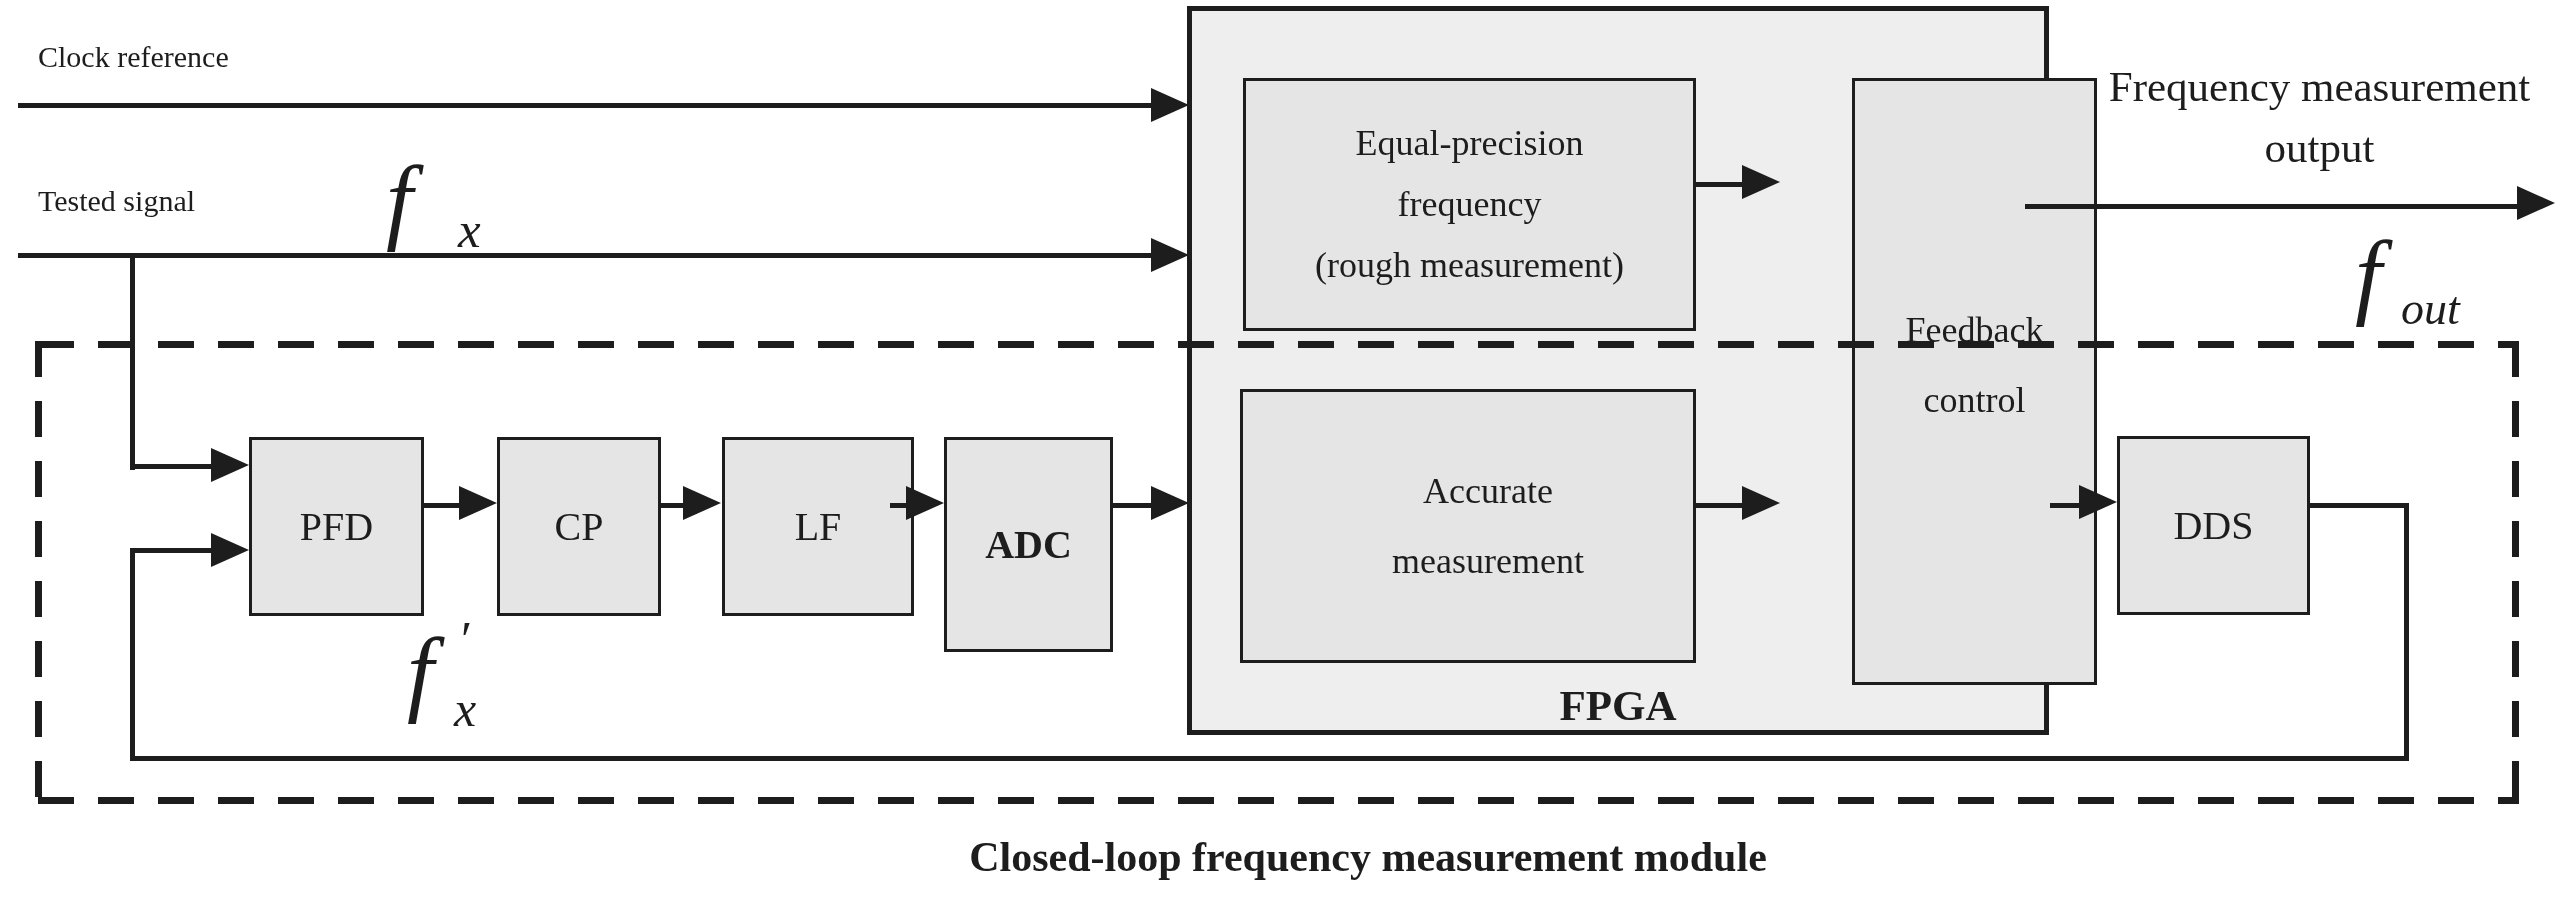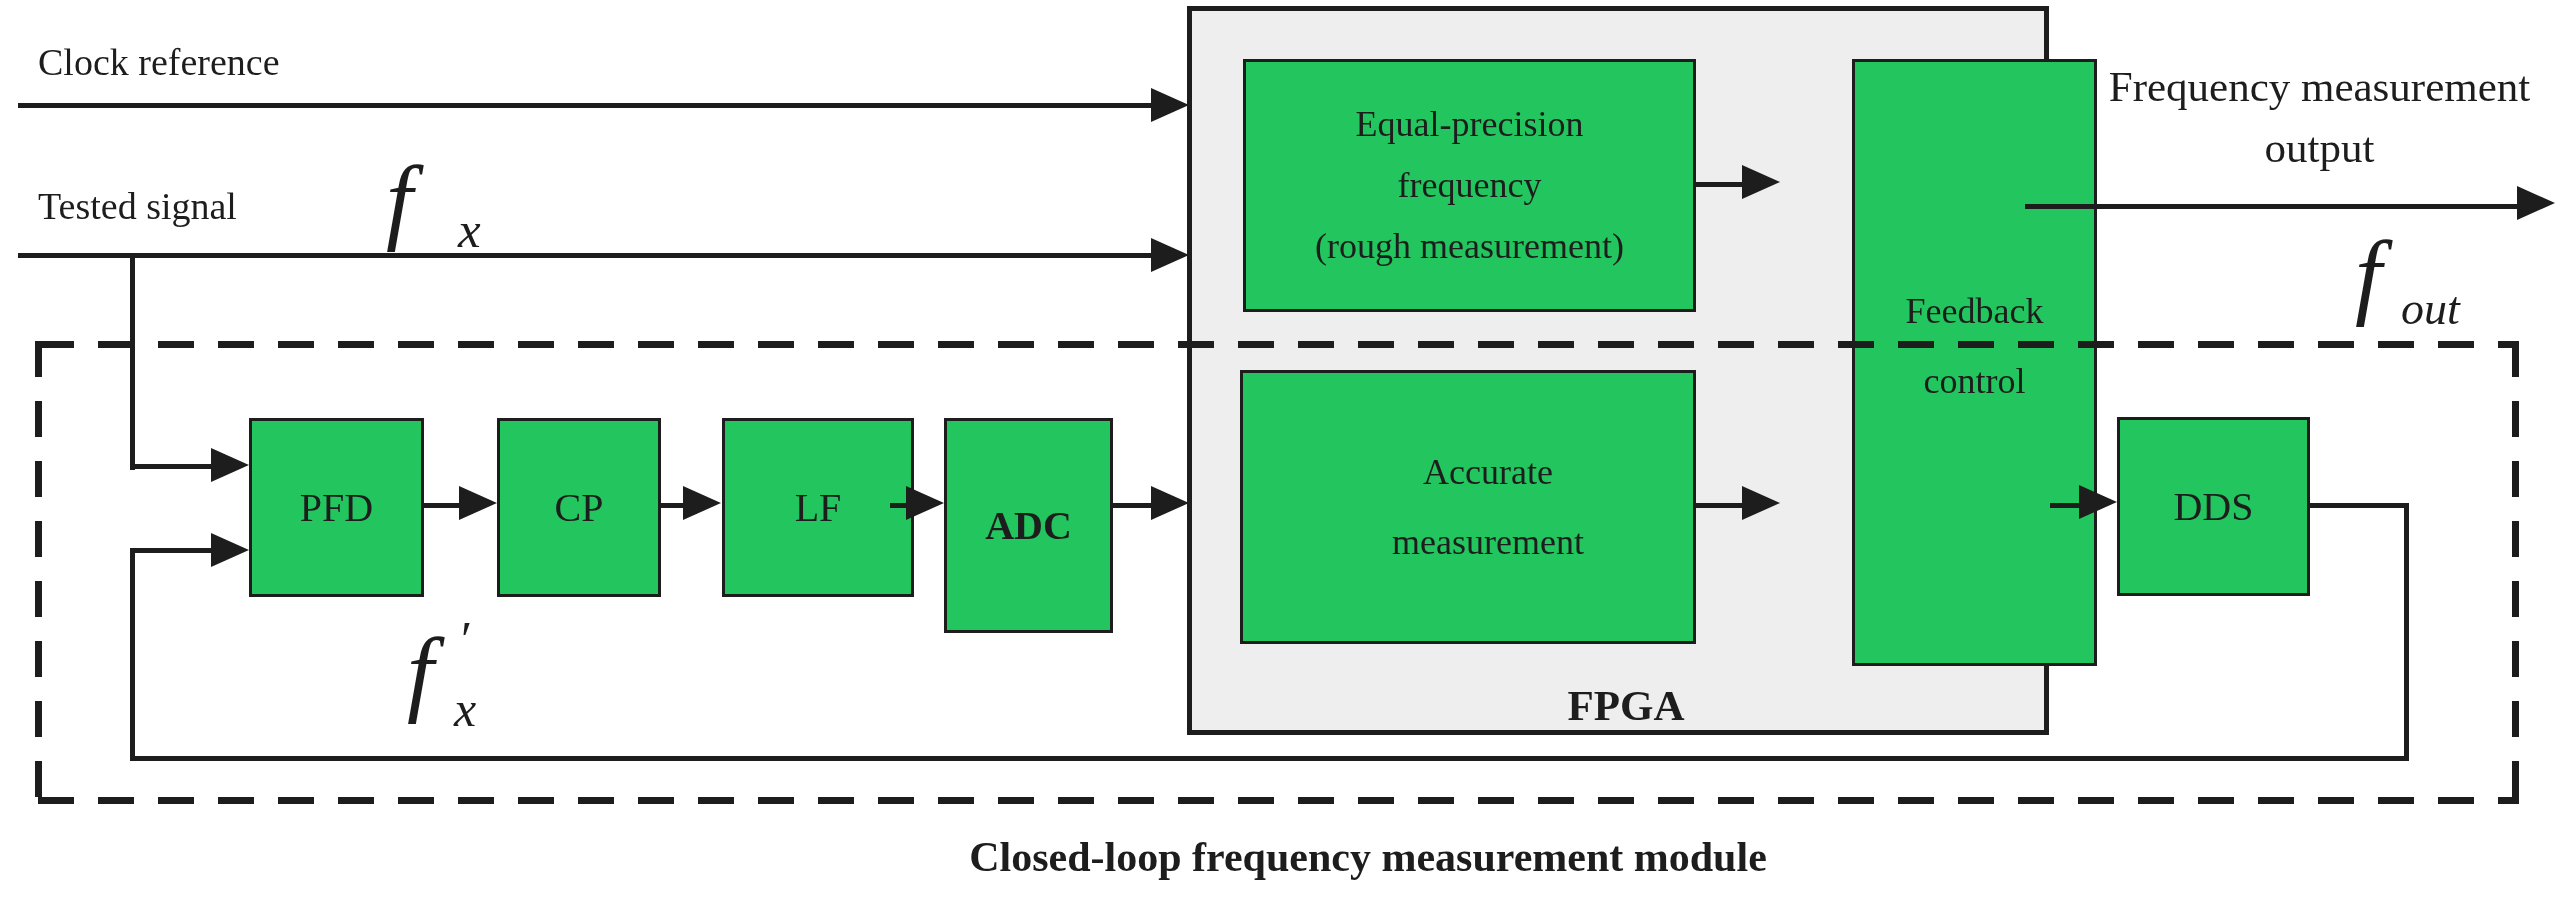--- a/index.html
+++ b/index.html
@@ -15,36 +15,36 @@
     font-family:"Liberation Serif",serif;
     color:var(--line);
     overflow:hidden;
   }
   .hline{position:absolute;height:4.5px;background:var(--line);z-index:4;}
   .vline{position:absolute;width:4.5px;background:var(--line);z-index:4;}
   .arrowR{position:absolute;width:0;height:0;
     border-left:38px solid var(--line);
     border-top:17px solid transparent;
     border-bottom:17px solid transparent;z-index:4;}
-  .box{position:absolute;background:#22c55e;border:3.2px solid var(--line);
+  .box{position:absolute;background:#e5e5e5;border:3.2px solid var(--line);
     box-sizing:border-box;display:flex;align-items:center;justify-content:center;
-    text-align:center;z-index:2;}
+    text-align:center;z-index:2;margin-top:19px;}
   .blocklabel{font-size:40px;}
   .multiline{font-size:36px;}
   .fpga{position:absolute;background:var(--fpga-fill);border:5.7px solid var(--line);
     box-sizing:border-box;z-index:1;}
   .innerbox{border-width:3.8px;}
   .dash-h{position:absolute;height:7px;z-index:6;
     background:repeating-linear-gradient(90deg,var(--line) 0 36px,transparent 36px 60px);}
   .dash-v{position:absolute;width:7px;z-index:6;
     background:repeating-linear-gradient(180deg,var(--line) 0 36px,transparent 36px 60px);}
-  .lbl{position:absolute;font-size:38px;white-space:nowrap;z-index:5;}
+  .lbl{position:absolute;font-size:30px;white-space:nowrap;z-index:5;}
   .math{position:absolute;font-style:italic;z-index:5;line-height:1;}
   .caption{position:absolute;font-weight:bold;font-size:42px;text-align:center;z-index:5;}
-  .fpga-tag{position:absolute;font-weight:bold;font-size:43px;text-align:center;z-index:3;padding-left:8px;}
+  .fpga-tag{position:absolute;font-weight:bold;font-size:43px;text-align:center;z-index:3;}
   .outtext{position:absolute;text-align:center;font-size:43px;line-height:61px;z-index:5;}
   .fbtext{position:absolute;left:0;right:0;top:214px;text-align:center;
     font-size:36px;line-height:70px;z-index:2;}
 </style>
 </head>
 <body>
 
 <div id="canvas">
 
   <div class="fpga" style="left:1187px;top:6.4px;width:862px;height:729px;"></div>

